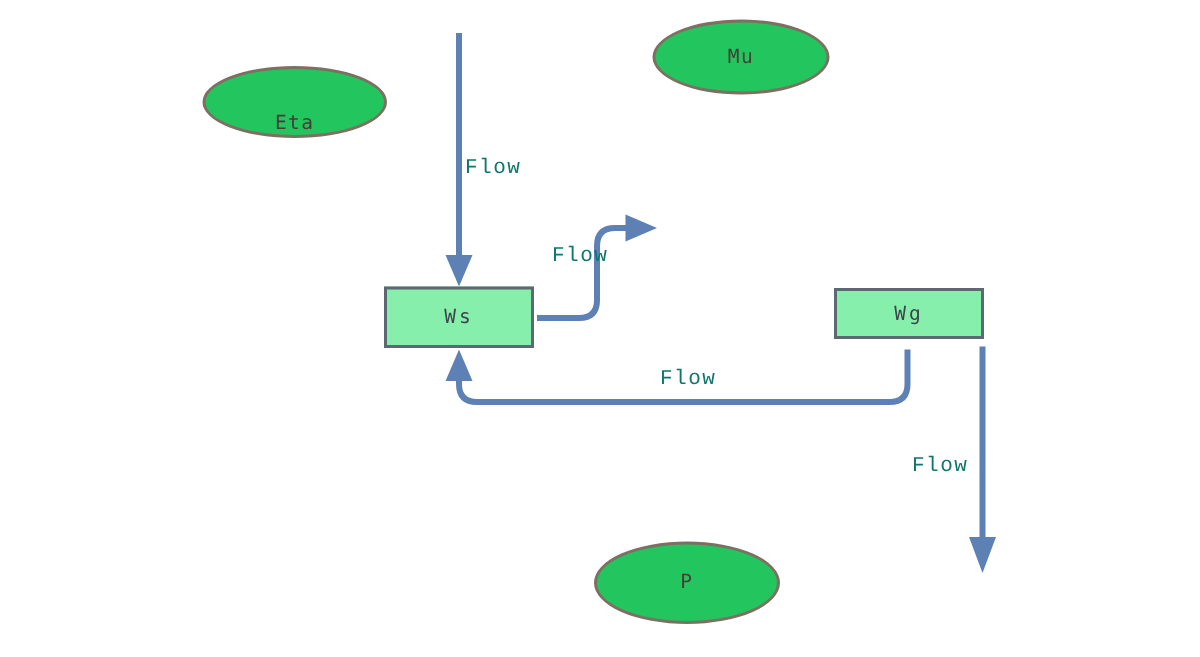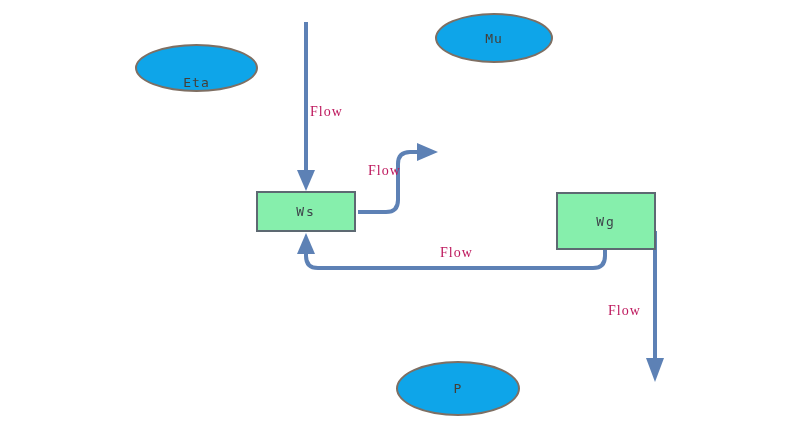--- a/index.html
+++ b/index.html
@@ -23,39 +23,39 @@
     height: 438px;
   }
   .node {
     position: absolute;
     box-sizing: border-box;
     display: flex;
     align-items: center;
     justify-content: center;
   }
   .variable {
-    background: #0ea5e9;
+    background: #22c55e;
     border: 2px solid #7E6F63;
     border-radius: 50%;
     color: #453E37;
     font-size: 13px;
     letter-spacing: 1px;
   }
   .stock {
     background: #86efac;
     border: 2px solid #5D6972;
     color: #3E444B;
     font-size: 13px;
     letter-spacing: 2px;
   }
   .flow-label {
     position: absolute;
-    color: #be185d;
+    color: #0f766e;
     font-size: 14px;
-    font-family: Liberation Serif, serif;
+    font-family: Liberation Mono, monospace;
     letter-spacing: 1px;
     white-space: nowrap;
   }
 </style>
 </head>
 <body>
 
 <div class="canvas">
 
   <svg class="overlay" width="800" height="438" viewBox="0 0 800 438">
@@ -91,21 +91,21 @@
   </div>
 
   <div class="node variable" style="left:396px; top:361px; width:124px; height:55px;">
     <span>P</span>
   </div>
 
   <div class="node stock" style="left:256px; top:191px; width:100px; height:41px;">
     <span>Ws</span>
   </div>
 
-  <div class="node stock" style="left:556px; top:192px; width:100px; height:58px;">
+  <div class="node stock" style="left:556px; top:192px; width:100px; height:34px;">
     <span>Wg</span>
   </div>
 
   <div class="flow-label" style="left:310px; top:104px;">Flow</div>
 
   <div class="flow-label" style="left:368px; top:163px;">Flow</div>
 
   <div class="flow-label" style="left:440px; top:245px;">Flow</div>
 
   <div class="flow-label" style="left:608px; top:303px;">Flow</div>

